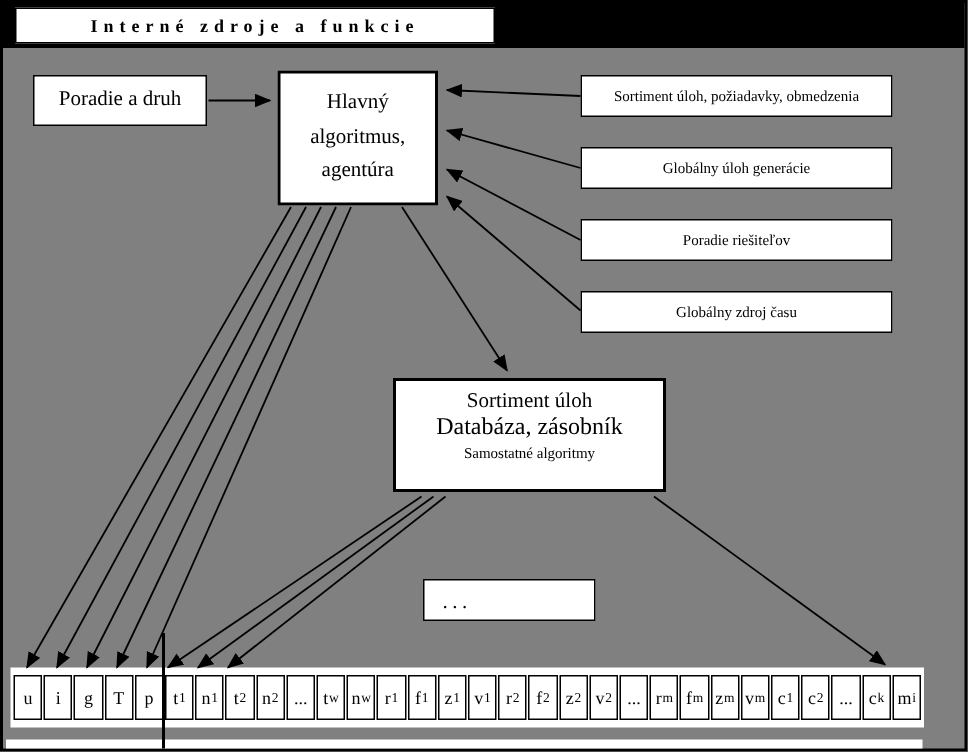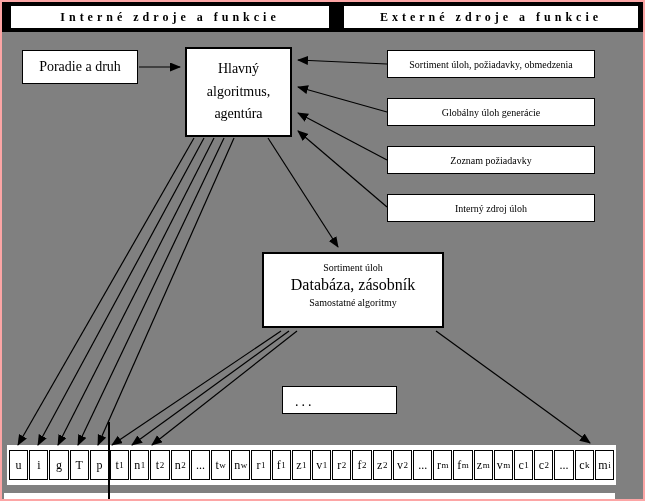--- a/index.html
+++ b/index.html
@@ -1,66 +1,65 @@
 <!DOCTYPE html>
 <html><head>
 <meta charset="utf-8">
 <style>
   html,body{margin:0;padding:0;background:#555;}
   .canvas{position:relative;width:645px;height:501px;background:#808080;
-          border:2px solid #fca5a5;box-sizing:border-box;overflow:hidden;
+          border:2px solid #000000;box-sizing:border-box;overflow:hidden;
           font-family:"Liberation Serif", serif;color:#000;}
   .header-band{position:absolute;left:0;top:0;width:645px;height:30px;background:#000;}
   .hdr{position:absolute;top:3px;height:24px;background:#fff;border:1px solid #000;
        box-sizing:border-box;display:flex;align-items:center;justify-content:center;
        font-size:12px;font-weight:bold;letter-spacing:4px;white-space:nowrap;}
   .hdr-left{left:8px;width:320px;}
   .hdr-right{left:341px;width:296px;}
   .box{position:absolute;background:#fff;border:1px solid #000;box-sizing:border-box;
        text-align:center;font-size:14px;}
   .poradie{left:20px;top:48px;width:116px;height:34px;line-height:32px;}
   .mainbox{left:183px;top:45px;width:107px;height:90px;border-width:2px;
            display:flex;align-items:center;justify-content:center;padding:2px 6px;line-height:1.6;}
   .rightcol{position:absolute;left:385px;top:48px;width:248px;}
   .rbox{width:208px;height:28px;background:#fff;border:1px solid #000;box-sizing:border-box;
         margin-bottom:20px;display:flex;align-items:center;justify-content:center;
         font-size:10px;white-space:nowrap;}
   .middlebox{left:260px;top:250px;width:182px;height:76px;border-width:2px;padding-top:5px;}
-  .middlebox .l1{font-size:10px;line-height:18px;}
+  .middlebox .l1{font-size:14px;line-height:18px;}
   .middlebox .l2{font-size:16px;line-height:16px;}
   .middlebox .l3{font-size:10px;line-height:20px;}
   .dotsbox{left:280px;top:384px;width:115px;height:28px;text-align:left;
            line-height:30px;padding-left:12px;font-size:14px;letter-spacing:3px;}
   .tape{position:absolute;left:5px;top:443px;width:609px;height:40px;background:#fff;
         display:flex;align-items:center;gap:1px;padding:0 2px;box-sizing:border-box;}
   .cell{flex:1;height:30px;background:#fff;border:1px solid #000;box-sizing:border-box;
         display:flex;align-items:center;justify-content:center;font-size:12px;overflow:hidden;}
   .cell sub{font-size:9px;line-height:0;margin-left:0.5px;}
   .bottom-white{position:absolute;left:2px;top:491px;width:611px;height:8px;background:#fff;}
   .marker-line{position:absolute;left:106px;top:420px;width:2px;height:81px;background:#000;}
   svg.arrows{position:absolute;left:0;top:0;pointer-events:none;}
 </style>
 </head>
 <body>
 
 <div class="canvas">
 
   <div class="header-band"></div>
   <div class="hdr hdr-left">Interné zdroje a funkcie</div>
-  <div class="hdr hdr-right">Externé zdroje a funkcie</div>
 
   <div class="box mainbox">Hlavný algoritmus, agentúra</div>
 
   <div class="box poradie">Poradie a druh</div>
 
   <div class="rightcol">
       <div class="rbox">Sortiment úloh, požiadavky, obmedzenia</div>
       <div class="rbox">Globálny úloh generácie</div>
-      <div class="rbox">Zoznam požiadavky</div>
-      <div class="rbox">Interný zdroj úloh</div>
+      <div class="rbox">Poradie riešiteľov</div>
+      <div class="rbox">Globálny zdroj času</div>
     </div>
 
   <div class="box middlebox">
     <div class="l1">Sortiment úloh</div>
     <div class="l2">Databáza, zásobník</div>
     <div class="l3">Samostatné algoritmy</div>
   </div>
 
   <div class="box dotsbox">...</div>
 

